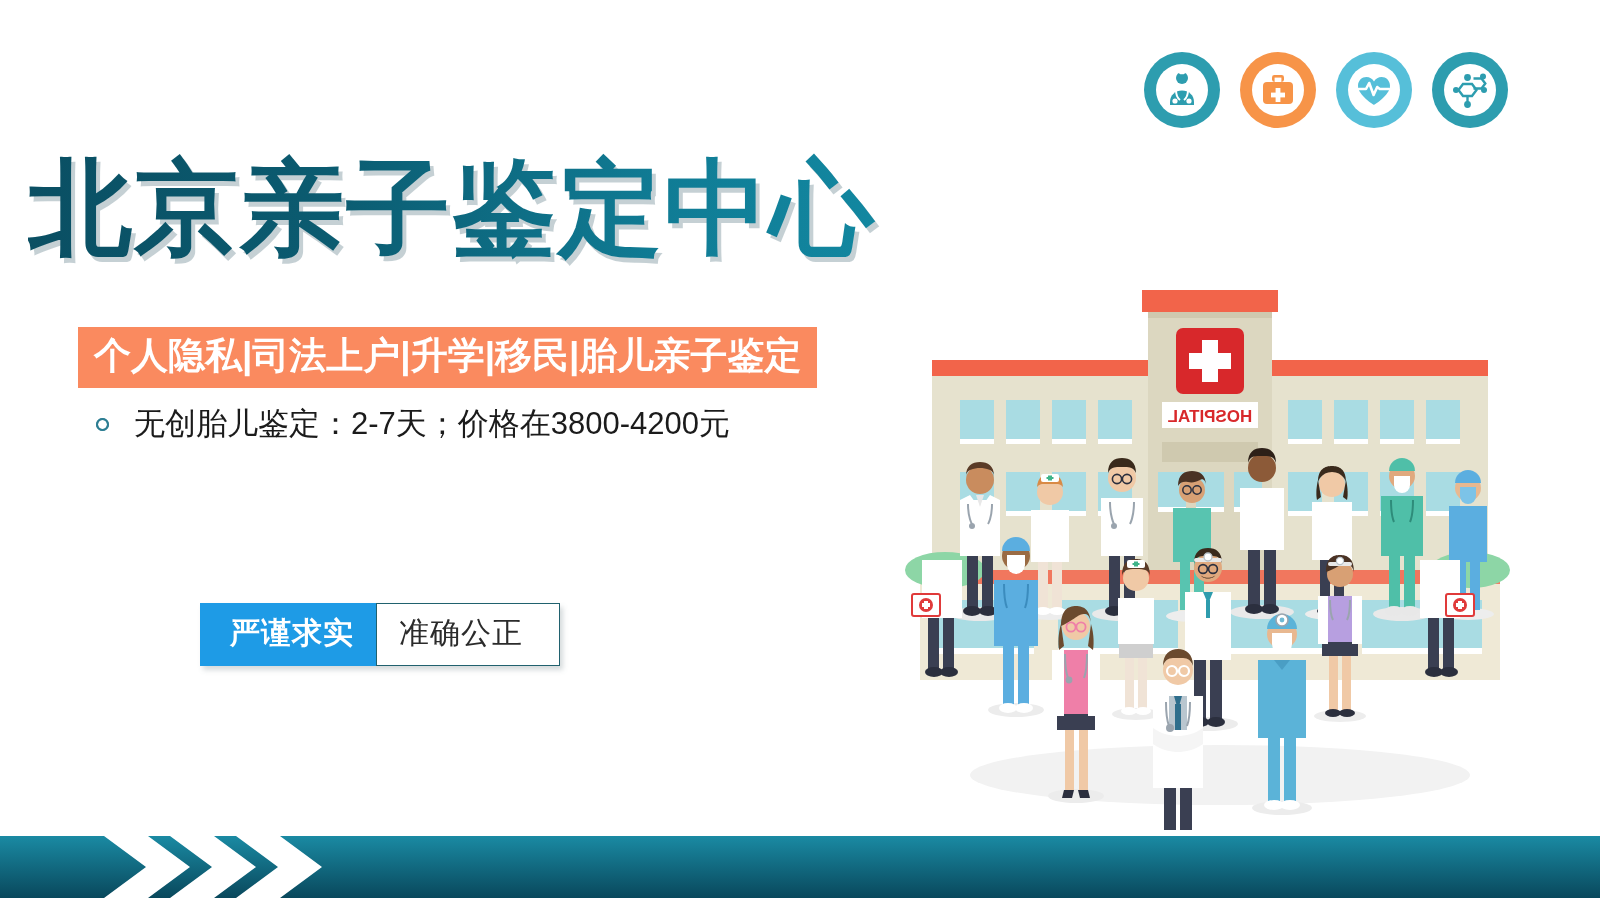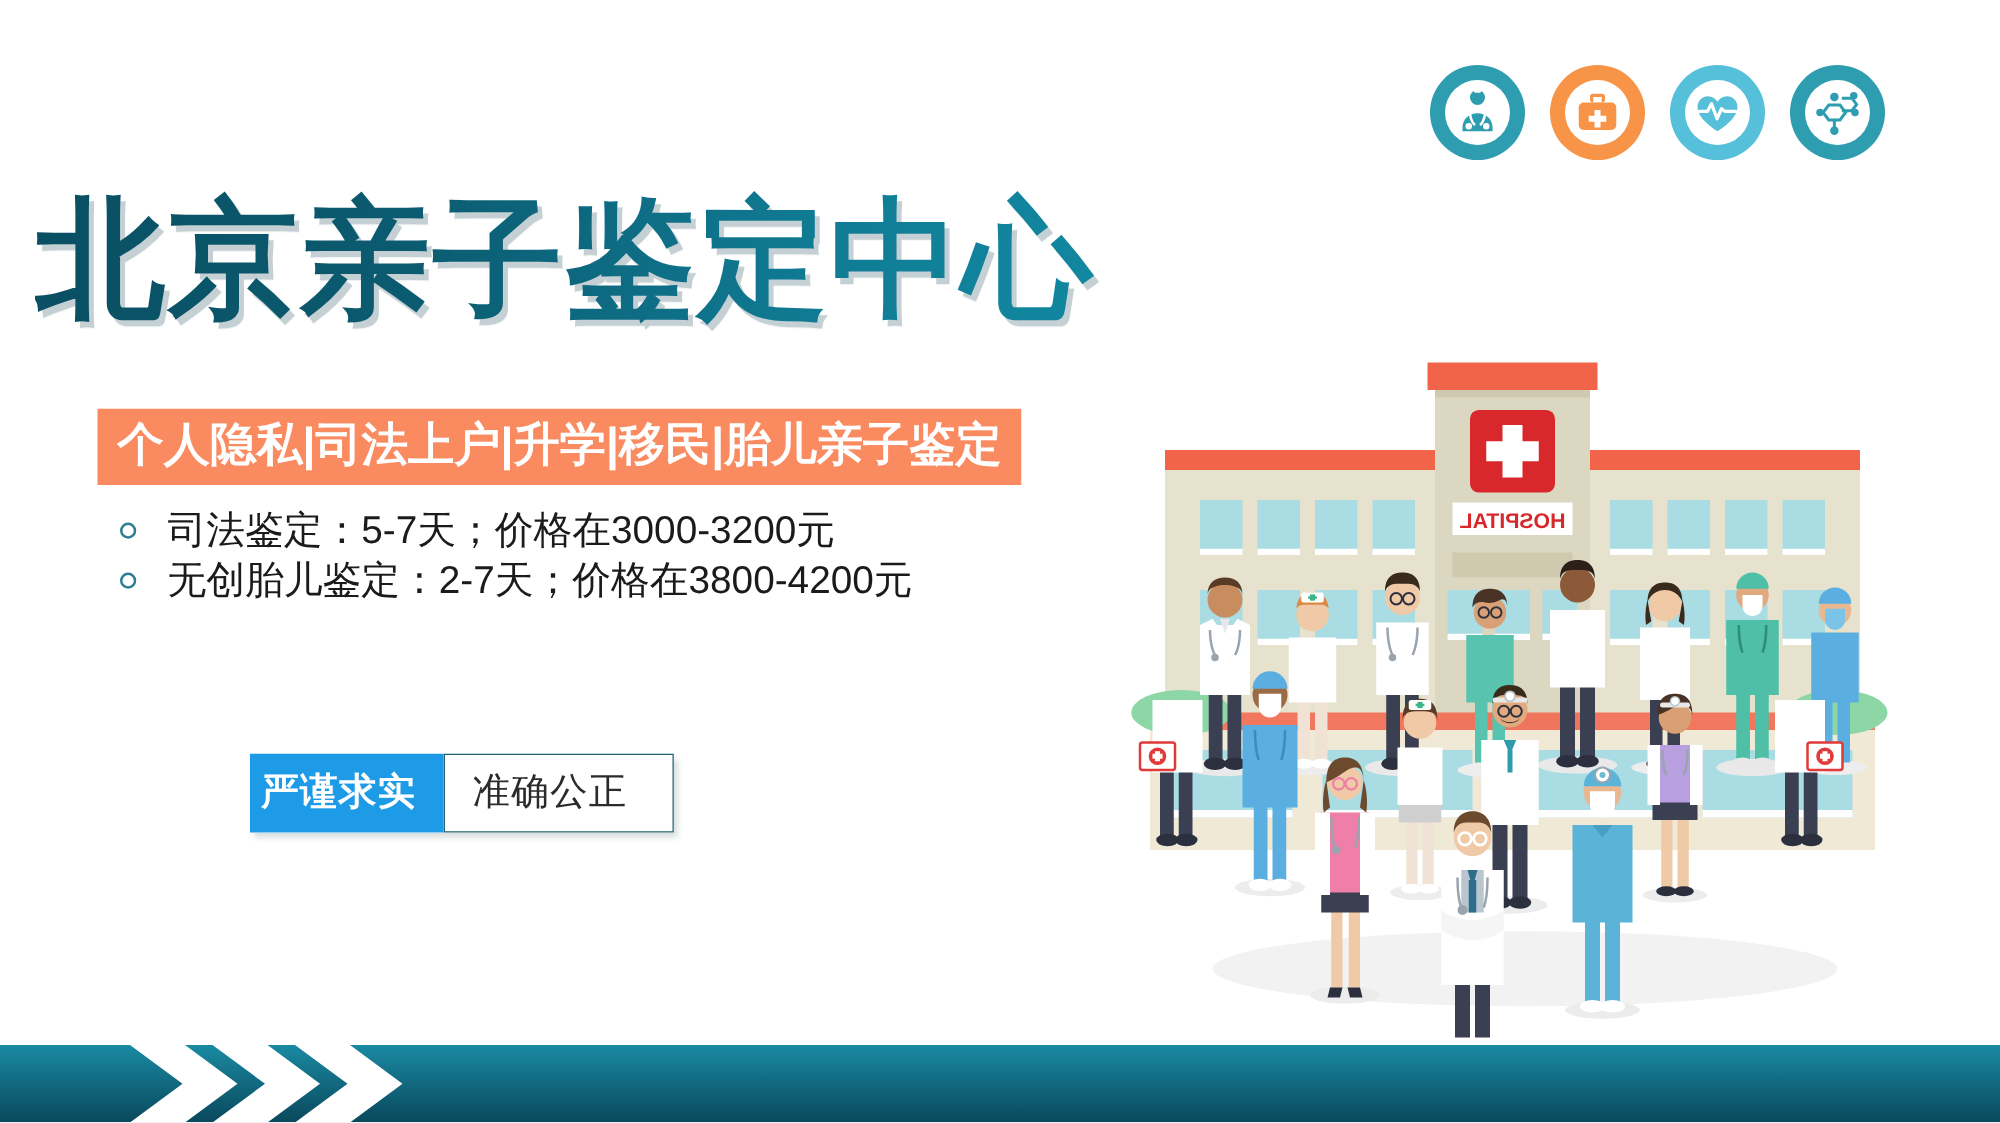--- a/index.html
+++ b/index.html
@@ -91,21 +91,21 @@
     left: 200px; top: 603px;
     display: flex;
     align-items: stretch;
     box-shadow: 3px 4px 5px rgba(120,135,140,0.30);
   }
   .slogan-blue {
     background: #1E9BE6;
     color: #ffffff;
     font-size: 30px;
     font-weight: bold;
-    padding: 9px 22px 11px 9px;
+    padding: 9px 22px 11px 30px;
     display: flex; align-items: center;
     letter-spacing: 1px;
     white-space: nowrap;
   }
   .slogan-white {
     background: #ffffff;
     color: #2b2b2b;
     font-size: 30px;
     padding: 9px 36px 11px 22px;
     display: flex; align-items: center;
@@ -187,21 +187,20 @@
 
   </div>
 
   <div class="title">北京亲子鉴定中心</div>
 
   <div class="banner">个人隐私|司法上户|升学|移民|胎儿亲子鉴定</div>
 
   <ul class="bullets">
     <li>
       <span class="dot"></span>
-      <span>司法鉴定：5-7天；价格在3000-3200元</span>
     </li>
     <li>
       <span class="dot"></span>
       <span>无创胎儿鉴定：2-7天；价格在3800-4200元</span>
     </li>
   </ul>
 
   <div class="slogans">
     <div class="slogan-blue">严谨求实</div>
     <div class="slogan-white">准确公正</div>

